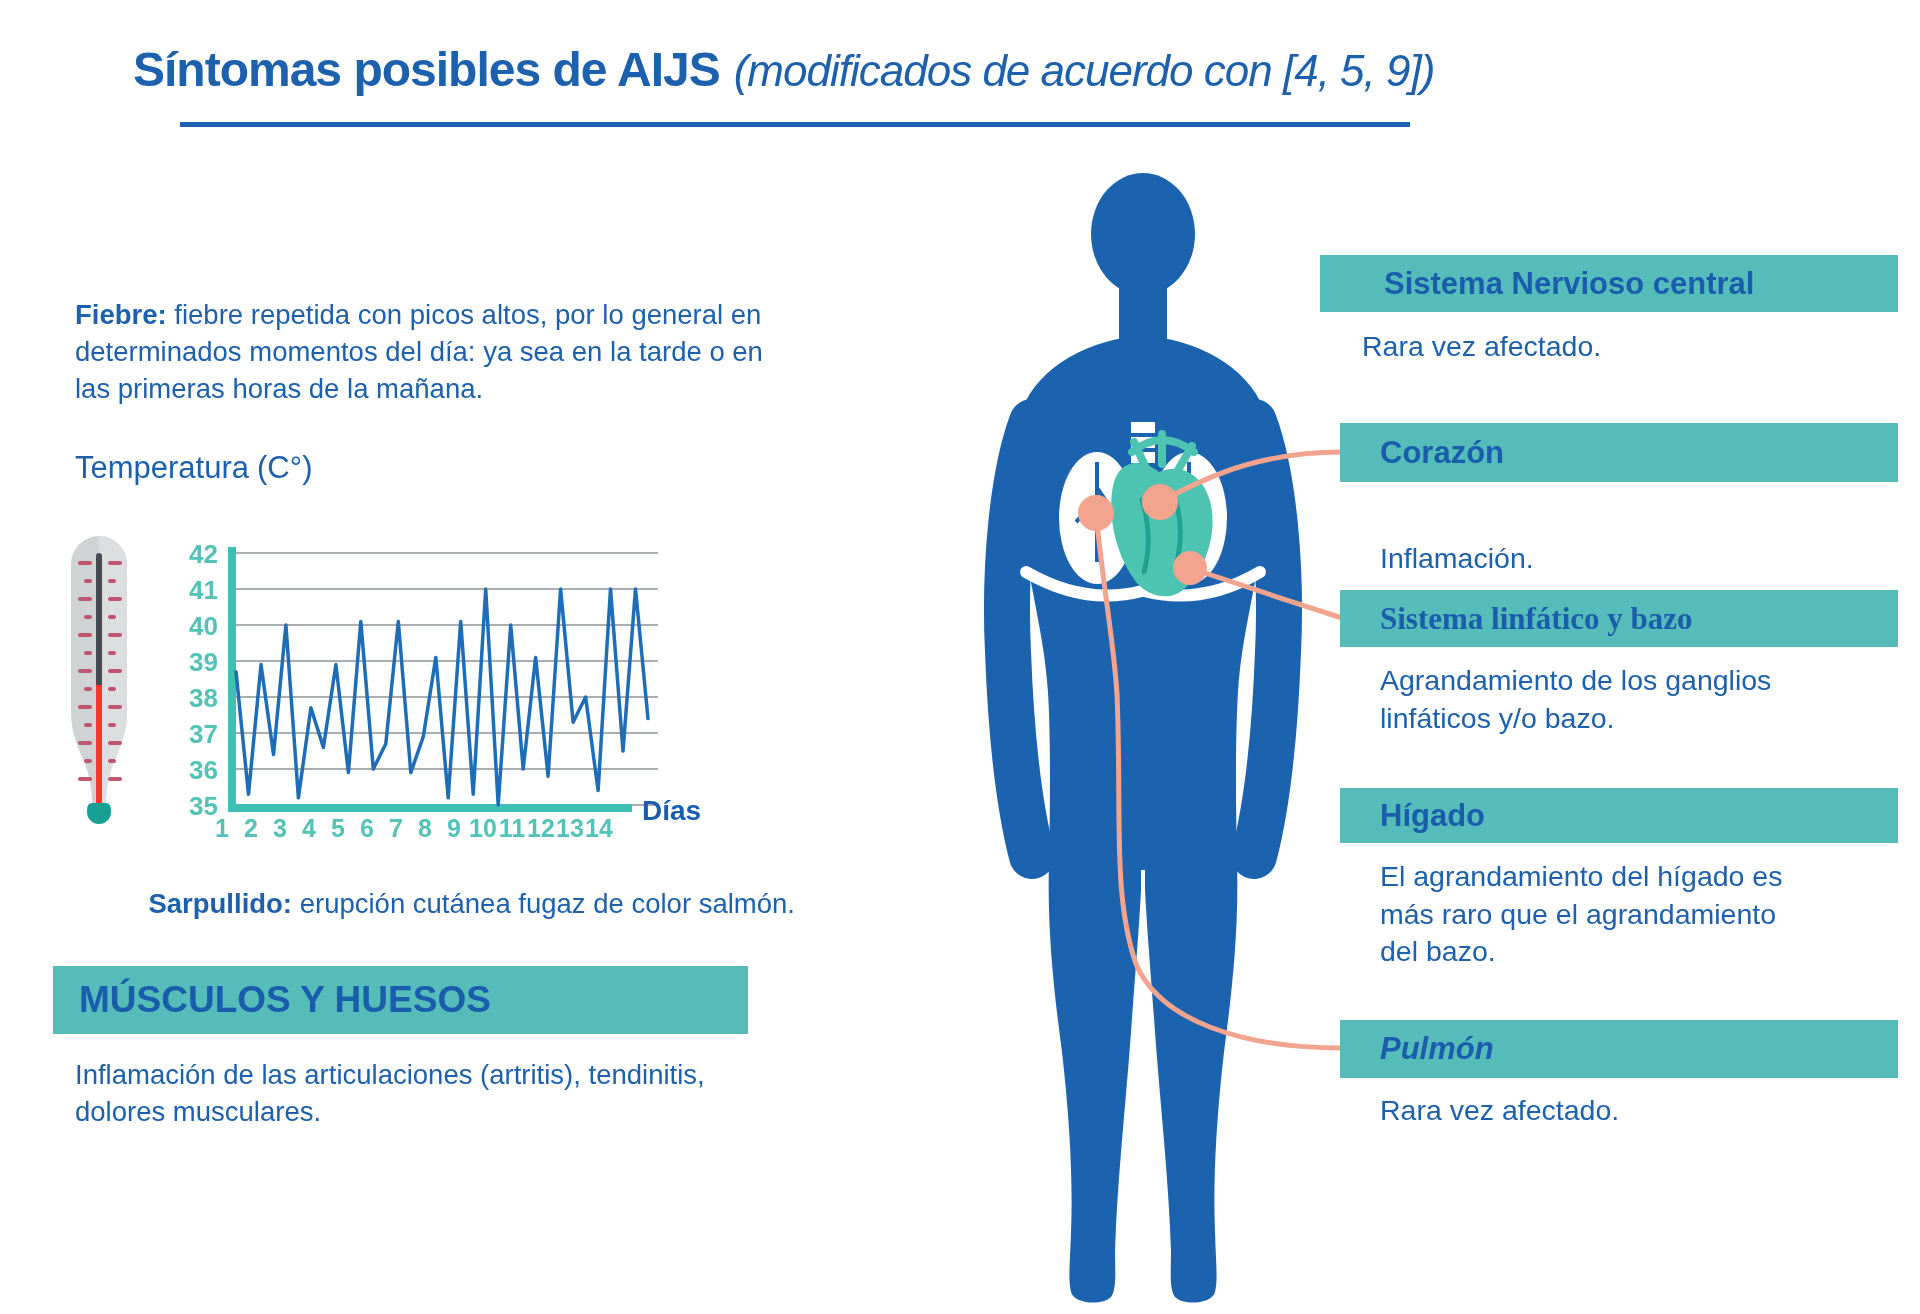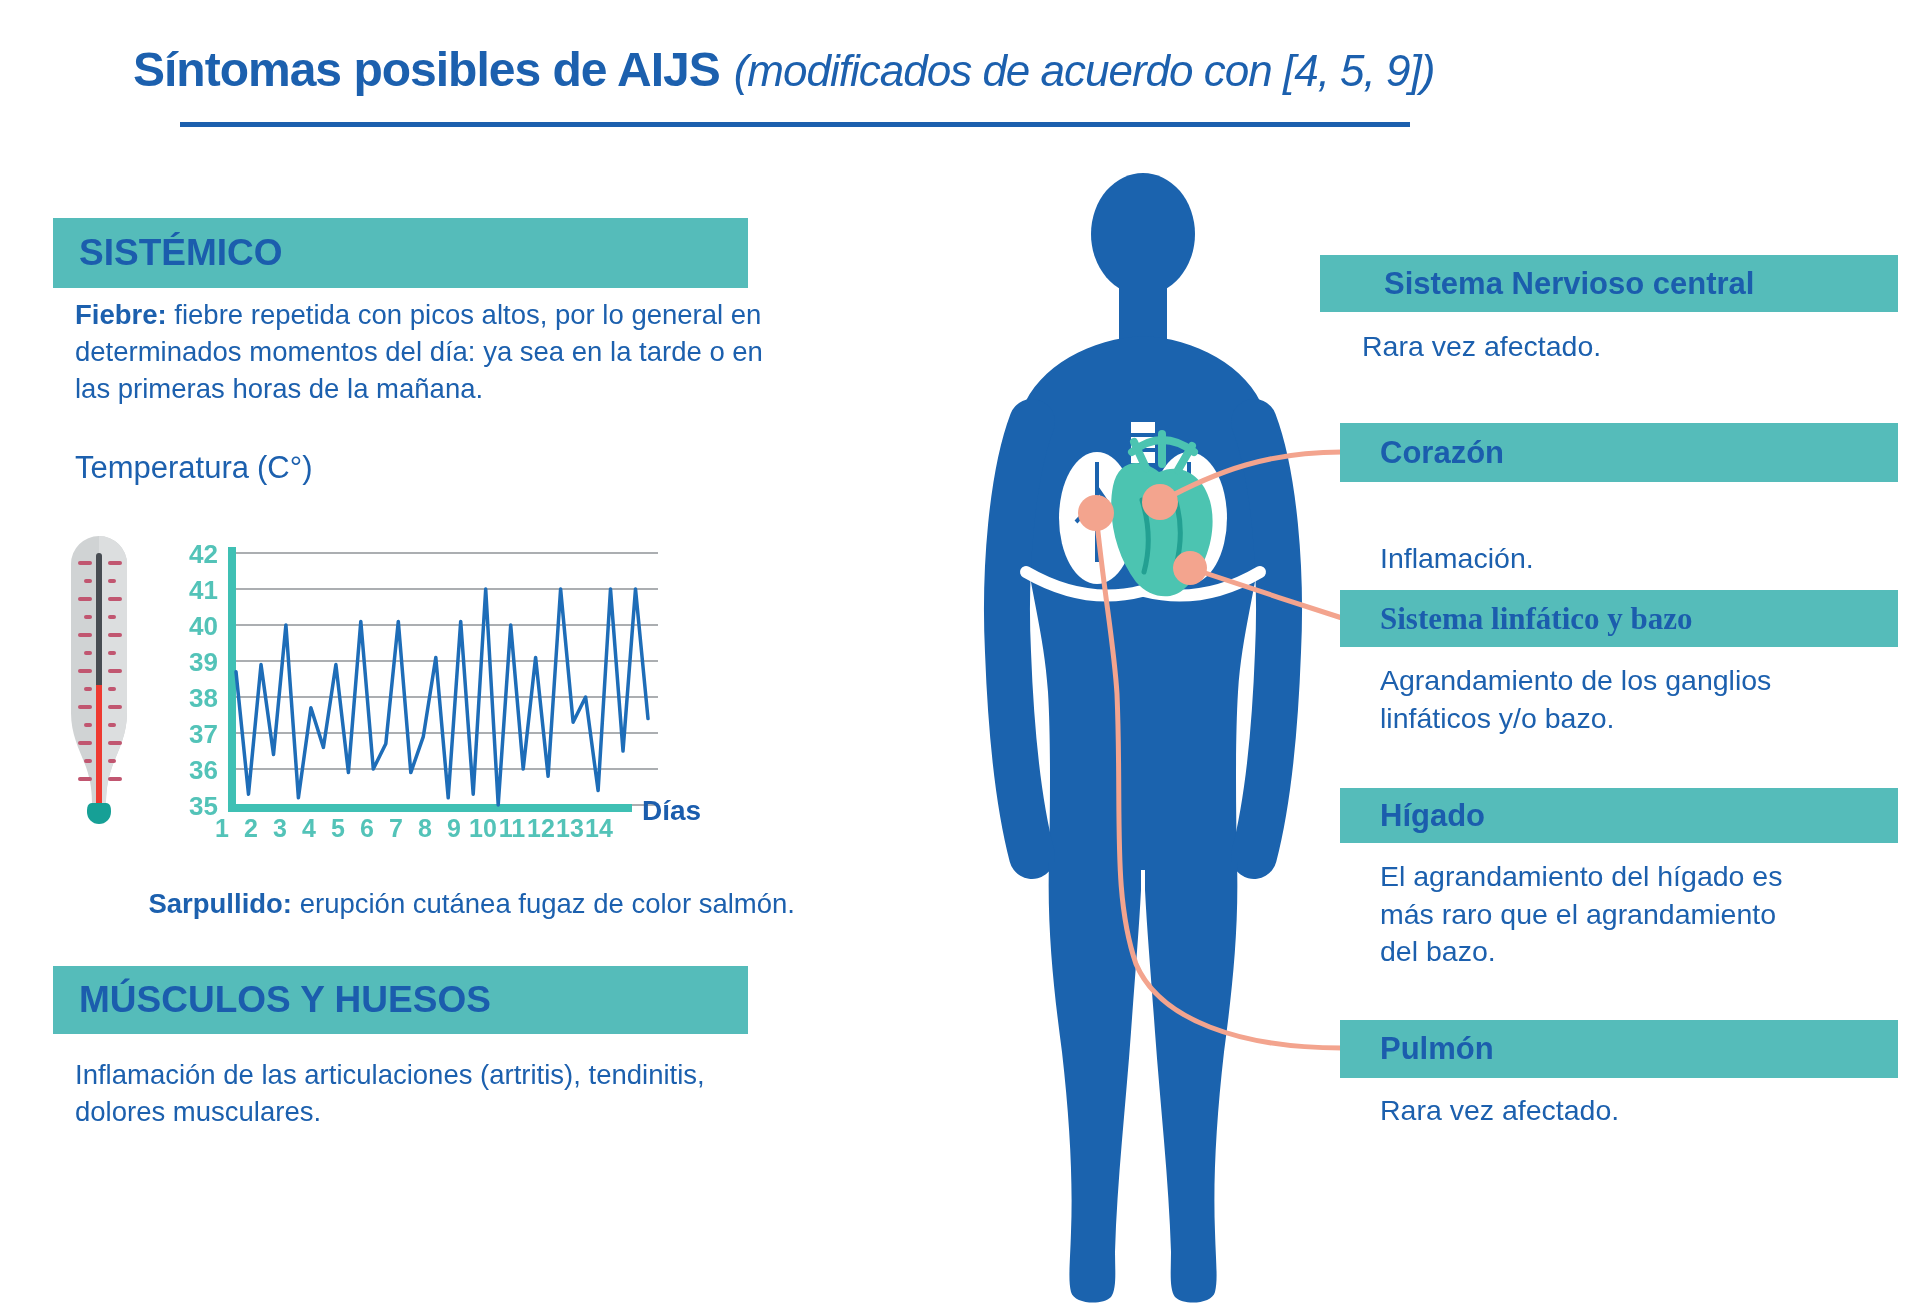--- a/index.html
+++ b/index.html
@@ -31,40 +31,37 @@
   .rbar h3{margin:0;font-size:31px;font-weight:bold;color:#1b5dad;}
   .rdesc{position:absolute;font-size:28.5px;line-height:37.5px;color:var(--text-blue);white-space:pre-line;}
   .rbar-1{left:1320px;top:255px;width:578px;height:57px;}  .rbar-1 h3{padding-left:64px;}
   .rdesc-1{left:1362px;top:328px;}
   .rbar-2{left:1340px;top:423px;width:558px;height:59px;}  .rbar-2 h3{padding-left:40px;}
   .rdesc-2{left:1380px;top:496px;margin-top:44px;}
   .rbar-3{left:1340px;top:590px;width:558px;height:57px;}  .rbar-3 h3{padding-left:40px;font-family:Liberation Serif, serif;}
   .rdesc-3{left:1380px;top:662px;width:480px;}
   .rbar-4{left:1340px;top:788px;width:558px;height:55px;}  .rbar-4 h3{padding-left:40px;}
   .rdesc-4{left:1380px;top:858px;width:460px;}
-  .rbar-5{left:1340px;top:1020px;width:558px;height:58px;} .rbar-5 h3{padding-left:40px;}
+  .rbar-5{left:1340px;top:1020px;width:558px;height:58px;} .rbar-5 h3{padding-left:40px;font-style:italic;}
   .rdesc-5{left:1380px;top:1092px;}
   
   .chart-svg{position:absolute;left:170px;top:430px;}
   .thermo-svg{position:absolute;left:70px;top:535px;}
   .body-svg{position:absolute;left:770px;top:170px;}
 </style>
 </head>
 <body>
 
 <div class="canvas">
 
   <div class="title-wrap">
     <span class="title-main">Síntomas posibles de AIJS</span><span class="title-note">(modificados de acuerdo con [4, 5, 9])</span>
   </div>
   <div class="title-underline"></div>
 
-  <div class="lbar bar-sistemico">
-    <h2>SISTÉMICO</h2>
-  </div>
 
   <div class="para para-fiebre"><b>Fiebre:</b> <span>fiebre repetida con picos altos, por lo general en
 determinados momentos del día: ya sea en la tarde o en
 las primeras horas de la mañana.</span></div>
 
   <div class="label-temperatura">
     <span class="t-bold">Temperatura</span><span class="t-unit">(C°)</span>
   </div>
 
   <svg class="thermo-svg" width="58" height="290" viewBox="0 0 58 290">

